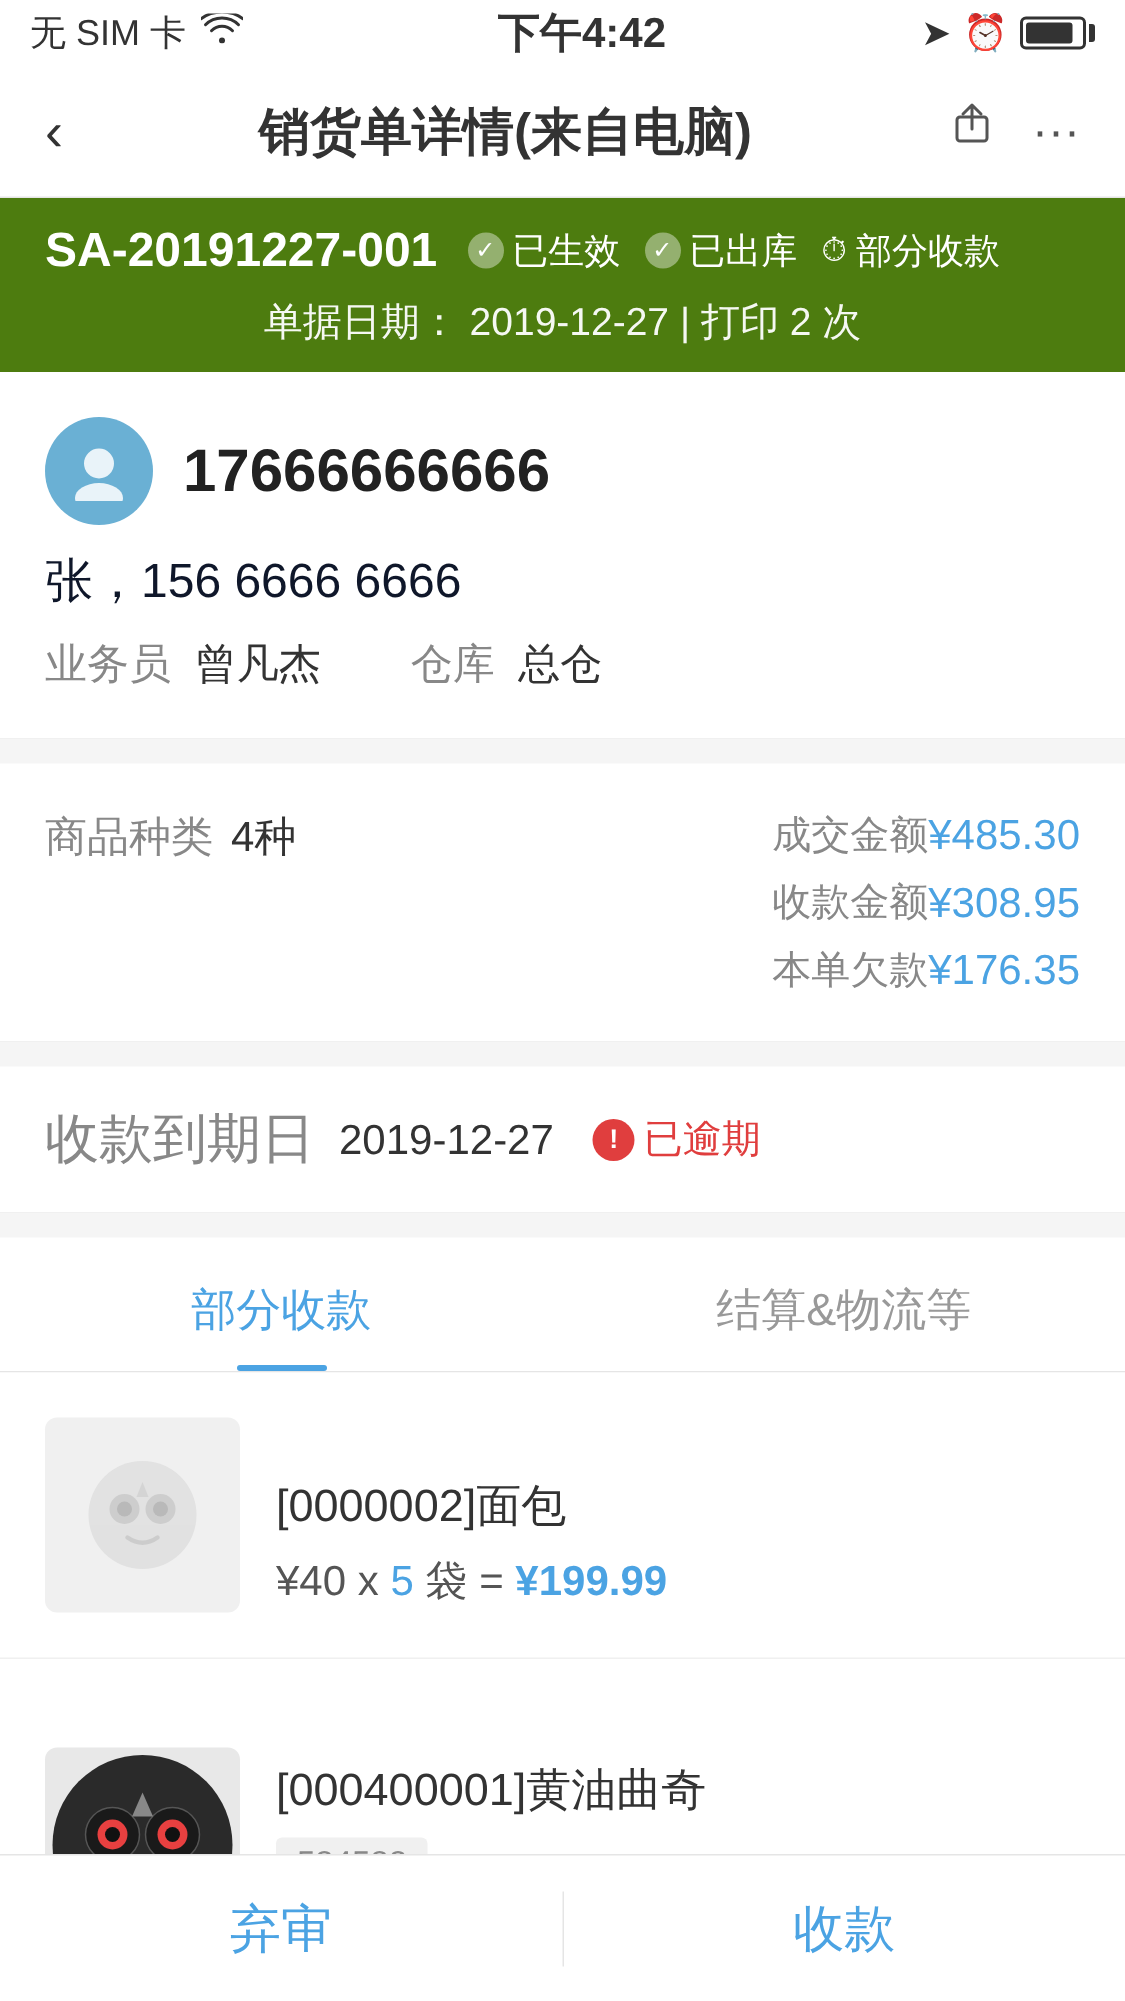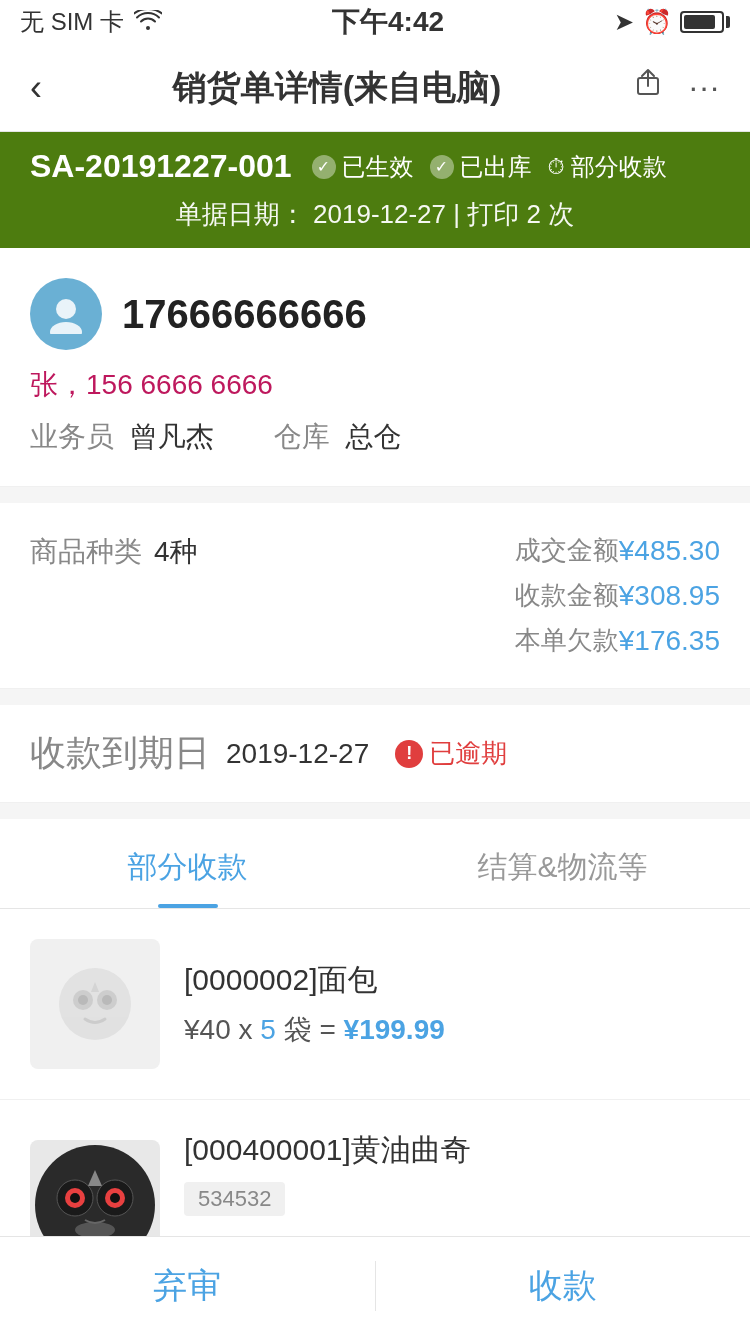--- a/index.html
+++ b/index.html
@@ -133,22 +133,22 @@
       color: #fff;
       font-size: 36px;
       flex-shrink: 0;
     }
     .customer-name {
       font-size: 40px;
       font-weight: 600;
       color: #222;
     }
     .customer-detail {
-      font-size: 28px;
-      color: #be185d;
+      font-size: 32px;
+      color: #0f172a;
       margin-bottom: 14px;
     }
     .customer-meta {
       display: flex;
       gap: 60px;
       font-size: 28px;
       color: #555;
     }
     .meta-label { color: #888; margin-right: 8px; }
     .meta-value { color: #333; text-align: right; }
@@ -268,20 +268,21 @@
       border-radius: 8px;
       display: flex; align-items: center; justify-content: center;
     }
     .product-info {
       flex: 1;
     }
     .product-name {
       font-size: 30px;
       color: #333;
       margin-bottom: 10px;
+      margin-top: 37px;
     }
     .product-sku {
       display: inline-block;
       background: #f0f0f0;
       color: #888;
       font-size: 22px;
       padding: 4px 14px;
       border-radius: 4px;
       margin-bottom: 26px;
     }

